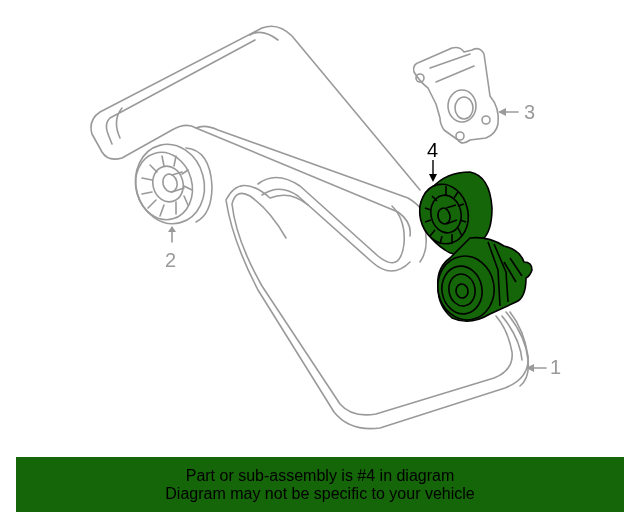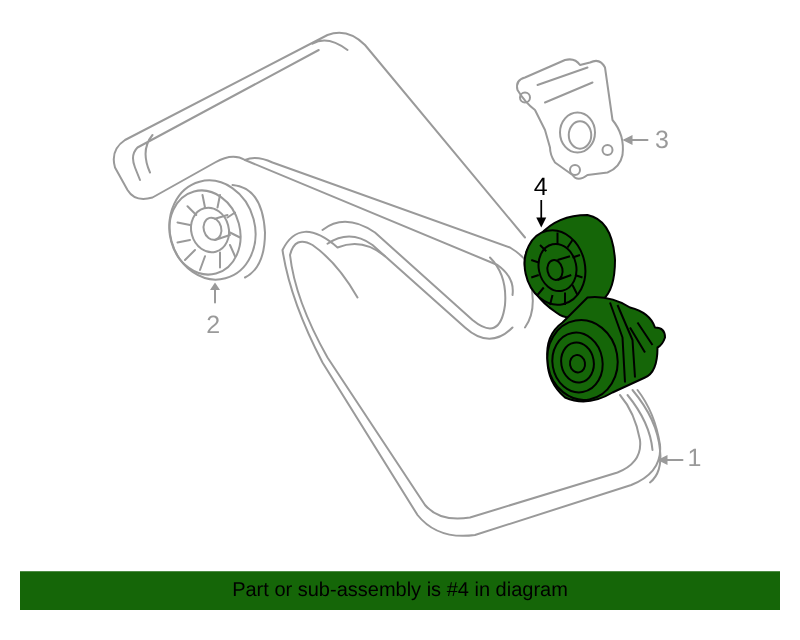--- a/index.html
+++ b/index.html
@@ -29,21 +29,21 @@
       color: #9a9a9a;
     }
     .callout.active {
       color: #000000;
     }
     .banner {
       position: absolute;
       left: 16px;
       top: 457px;
       width: 608px;
-      height: 31px;
+      height: 55px;
       background: #156608;
       display: flex;
       flex-direction: column;
       align-items: center;
       justify-content: center;
     }
     .banner-line {
       font-family: "Liberation Sans", sans-serif;
       font-size: 16px;
       line-height: 18px;
@@ -177,13 +177,14 @@
   </svg>
 </div>
 
 <span class="callout" style="left:550px; top:357px;">1</span>
 <span class="callout" style="left:165px; top:250px;">2</span>
 <span class="callout" style="left:524px; top:102px;">3</span>
 <span class="callout active" style="left:427px; top:140px;">4</span>
 
 <div class="banner">
   <div class="banner-line">Part or sub-assembly is #4 in diagram</div>
+  <div class="banner-line">Diagram may not be specific to your vehicle</div>
 </div>
 
 </body></html>

